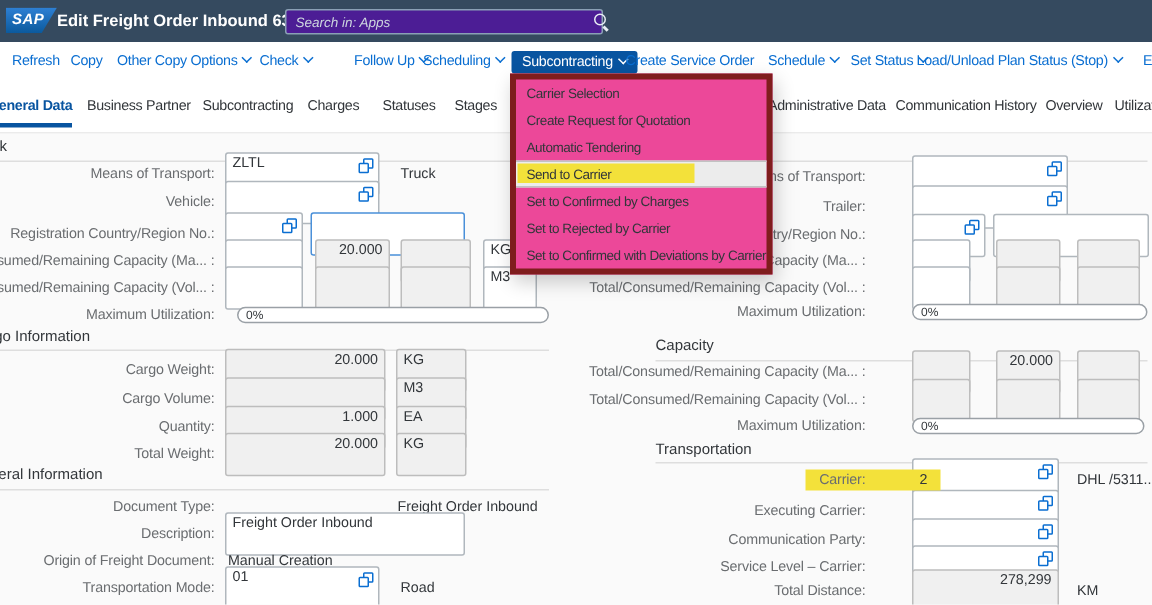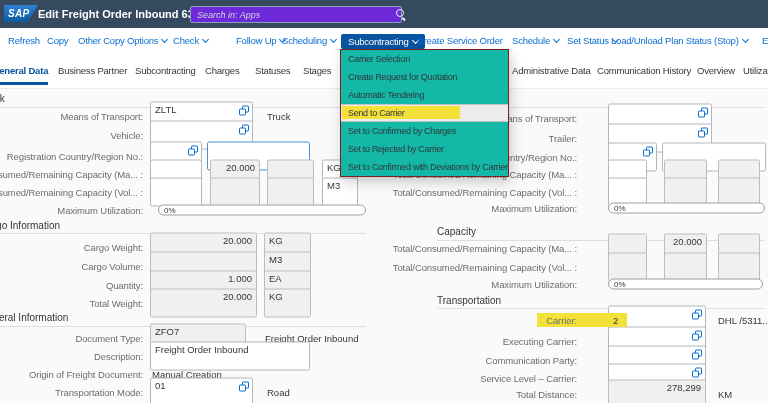--- a/index.html
+++ b/index.html
@@ -8,21 +8,21 @@
   .abs{position:absolute}
   
   .shell{position:absolute;left:0;top:0;width:768px;height:28px;background:#354a5f;z-index:60}
   .logo{position:absolute;left:4px;top:5px;width:34px;height:17px;
         background:linear-gradient(180deg,#2e80d4,#0b5a9d);
         clip-path:polygon(0 0,100% 0,70% 100%,0 100%);
         color:#fff;font-weight:bold;font-style:italic;font-size:10px;line-height:17px;
         padding-left:4px;box-sizing:border-box;letter-spacing:.3px}
   .shell-title{position:absolute;left:38px;top:0;height:28px;line-height:28px;color:#fff;
         font-size:11px;font-weight:bold;white-space:nowrap}
-  .search{position:absolute;left:190px;top:6px;width:198px;height:15px;background:#6d28d9;
+  .search{position:absolute;left:190px;top:6px;width:198px;height:15px;background:#4c1d95;
         border:1px solid #8aa0b5;border-radius:2px;color:#dfe7ee;font-style:italic;
         font-size:9px;padding:0 6px;outline:none;font-family:"Liberation Sans",sans-serif}
   .search::placeholder{color:#cdd6df;font-style:italic}
   .mag{position:absolute;left:396px;top:9px;width:10px;height:10px}
   .mag::before{content:"";position:absolute;left:0;top:0;width:6px;height:6px;
         border:1.4px solid #e8eef4;border-radius:50%}
   .mag::after{content:"";position:absolute;left:7.2px;top:7.8px;width:4px;height:1.5px;
         background:#e8eef4;transform:rotate(45deg);transform-origin:0 0}
   
   .toolbar{position:absolute;left:0;top:28px;width:768px;height:26px;background:#fff;z-index:40}
@@ -59,22 +59,22 @@
   .withvh{padding-right:16px}
   .vh{position:absolute;right:3px;top:3px;width:10px;height:10px}
   .vh::before{content:"";position:absolute;right:0;top:0;width:5px;height:5px;
        border:1px solid #0a6ed1;border-radius:1px}
   .vh::after{content:"";position:absolute;left:0;bottom:0;width:5px;height:5px;
        border:1px solid #0a6ed1;background:#fff;border-radius:1px}
   .pill{position:absolute;height:11px;box-sizing:border-box;border:1px solid #9aa0a6;
        border-radius:7px;background:#fff;font-size:8px;color:#32363a;line-height:10px;
        padding-left:5px;transform:translateY(-50%)}
   
-  .menu{position:absolute;left:340px;top:49px;width:167px;background:#14b8a6;
-       border:1px solid #7f1d1d;box-shadow:2px 5px 12px rgba(0,0,0,.2);z-index:50}
+  .menu{position:absolute;left:340px;top:49px;width:167px;background:#ec4899;
+       border:4px solid #7f1d1d;box-shadow:2px 5px 12px rgba(0,0,0,.2);z-index:50}
   .mi{position:relative;height:18px;line-height:18px;font-size:9px;letter-spacing:-.3px;
        color:#32363a;padding-left:7px;white-space:nowrap;cursor:pointer}
   .mi.sel{background:#ececec;border-top:1px solid #c2c2c2;border-bottom:1px solid #c2c2c2;
        height:16px;line-height:16px}
   .hl{position:absolute;left:1px;top:1px;height:13px;width:118px;background:#f3e13a}
   .mi-t{position:relative}
   .yellow-band{position:absolute;background:#f3e13a;z-index:5}
   .z6{z-index:6}
 </style>
 </head>
@@ -205,23 +205,20 @@
       <span class="v">20.000</span>
     </span>
   <span class="fld ro" style="left:264px;top:303px;width:47px">
       <span class="v">KG</span>
     </span>
 
   <span class="sect" style="left:-20px;top:317px">General Information</span>
   <div class="sline" style="left:-60px;top:326px;width:426px"></div>
 
   <span class="lbl" style="left:-107px;top:338px">Document Type:</span>
-  <span class="fld ro" style="left:150px;top:338px;width:96px">
-      <span class="v">ZFO7</span>
-    </span>
   <span class="txt" style="left:265px;top:338px">Freight Order Inbound</span>
 
   <span class="lbl" style="left:-107px;top:356px">Description:</span>
   <span class="fld" style="left:150px;top:356px;width:160px">
       <span class="v">Freight Order Inbound</span>
     </span>
 
   <span class="lbl" style="left:-107px;top:374px">Origin of Freight Document:</span>
   <span class="txt" style="left:152px;top:374px">Manual Creation</span>
 

